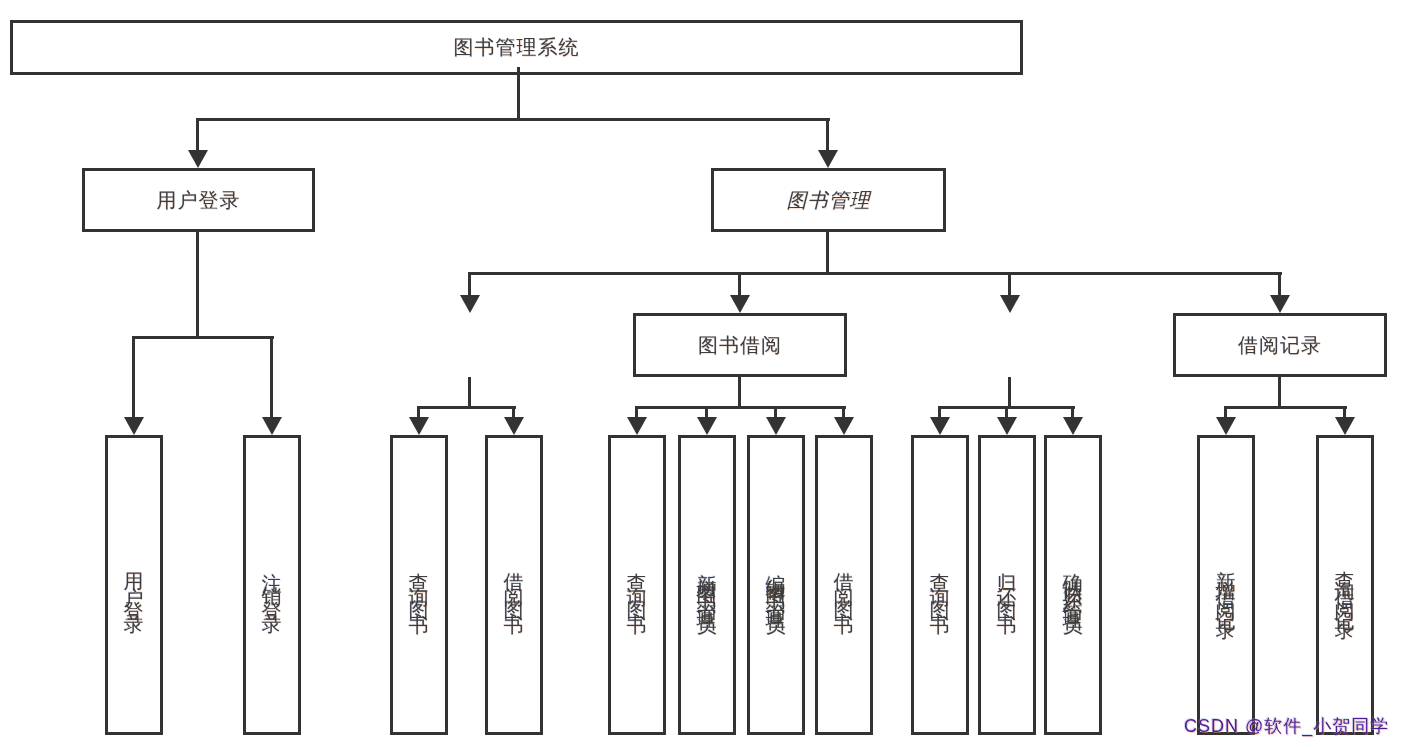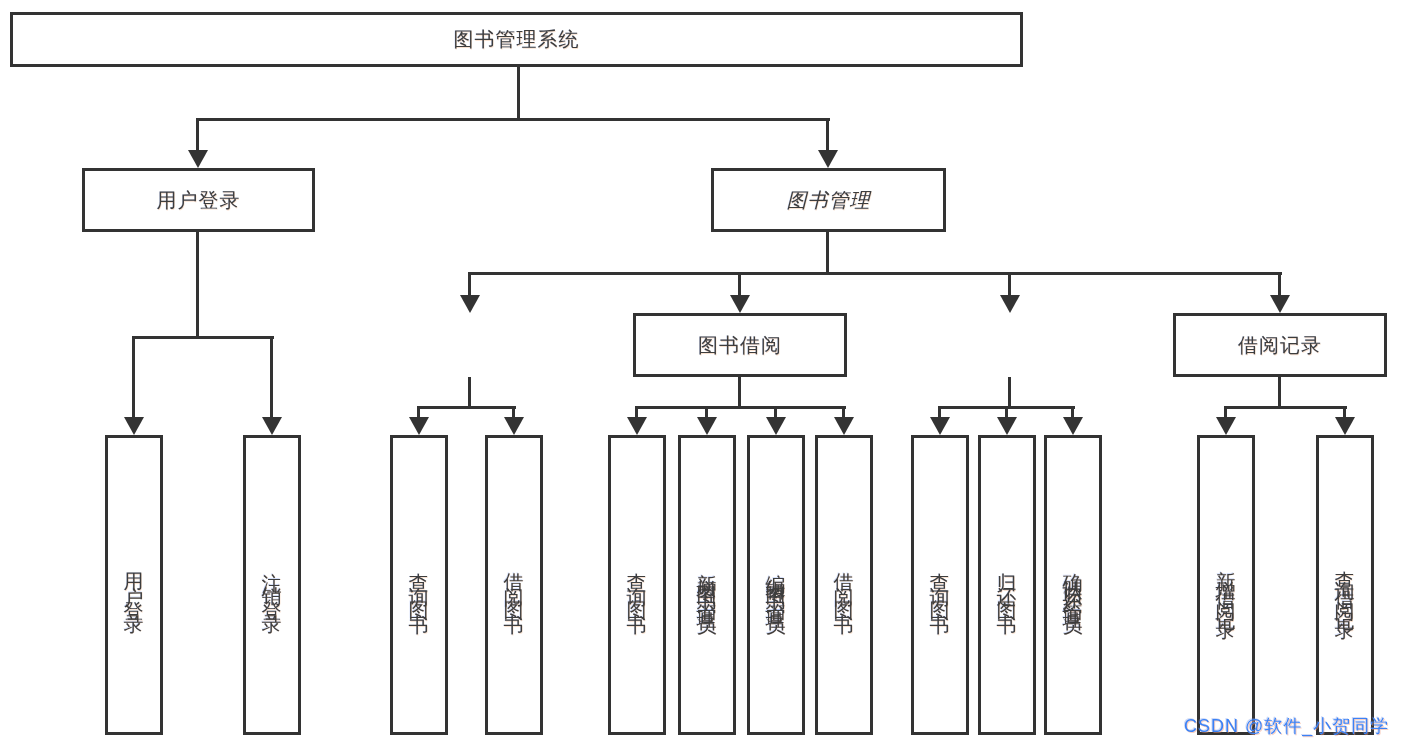--- a/index.html
+++ b/index.html
@@ -29,30 +29,30 @@
   .vtext.tight{letter-spacing:6px;}
   .vline{position:absolute;width:3px;background:#333333;}
   .hline{position:absolute;height:3px;background:#333333;}
   .arrow{
     position:absolute;width:0;height:0;
     border-left:10px solid transparent;border-right:10px solid transparent;
     border-top:18px solid #333333;
   }
   .watermark{
     position:absolute;left:1184px;top:714px;z-index:10;
-    font-size:18px;letter-spacing:1px;color:#3b82f6;white-space:nowrap;
+    font-size:18px;letter-spacing:1px;color:#4c1d95;white-space:nowrap;
     text-shadow:1px 1px 0 rgba(240,150,120,0.45), -1px -1px 0 rgba(120,150,230,0.35);
   }
 </style>
 </head>
 <body>
 
 <div id="canvas">
 
-  <div class="hbox" style="left:10px;top:12px;width:1013px;height:55px;">
+  <div class="hbox" style="left:10px;top:20px;width:1013px;height:55px;">
     <span class="hlabel">图书管理系统</span>
   </div>
 
   <div class="hbox" style="left:82px;top:168px;width:233px;height:64px;">
     <span class="hlabel">用户登录</span>
   </div>
   <div class="hbox" style="left:711px;top:168px;width:235px;height:64px;font-style:italic;">
     <span class="hlabel">图书管理</span>
   </div>
 

